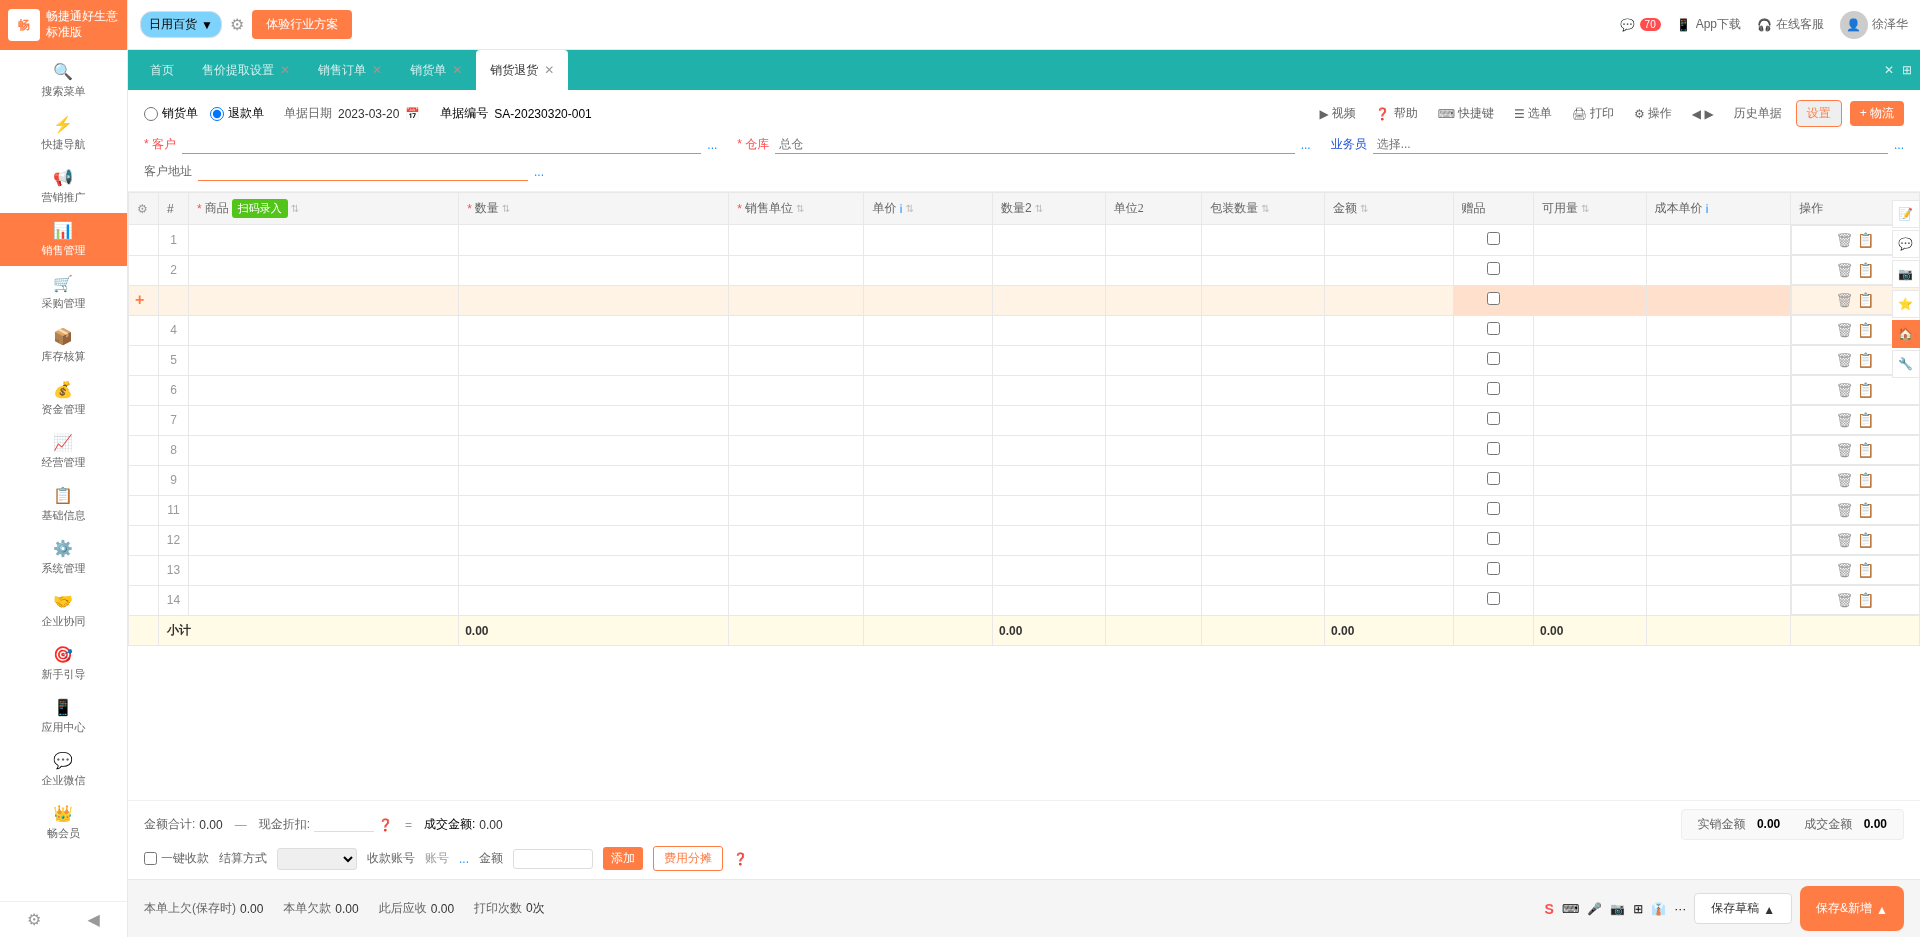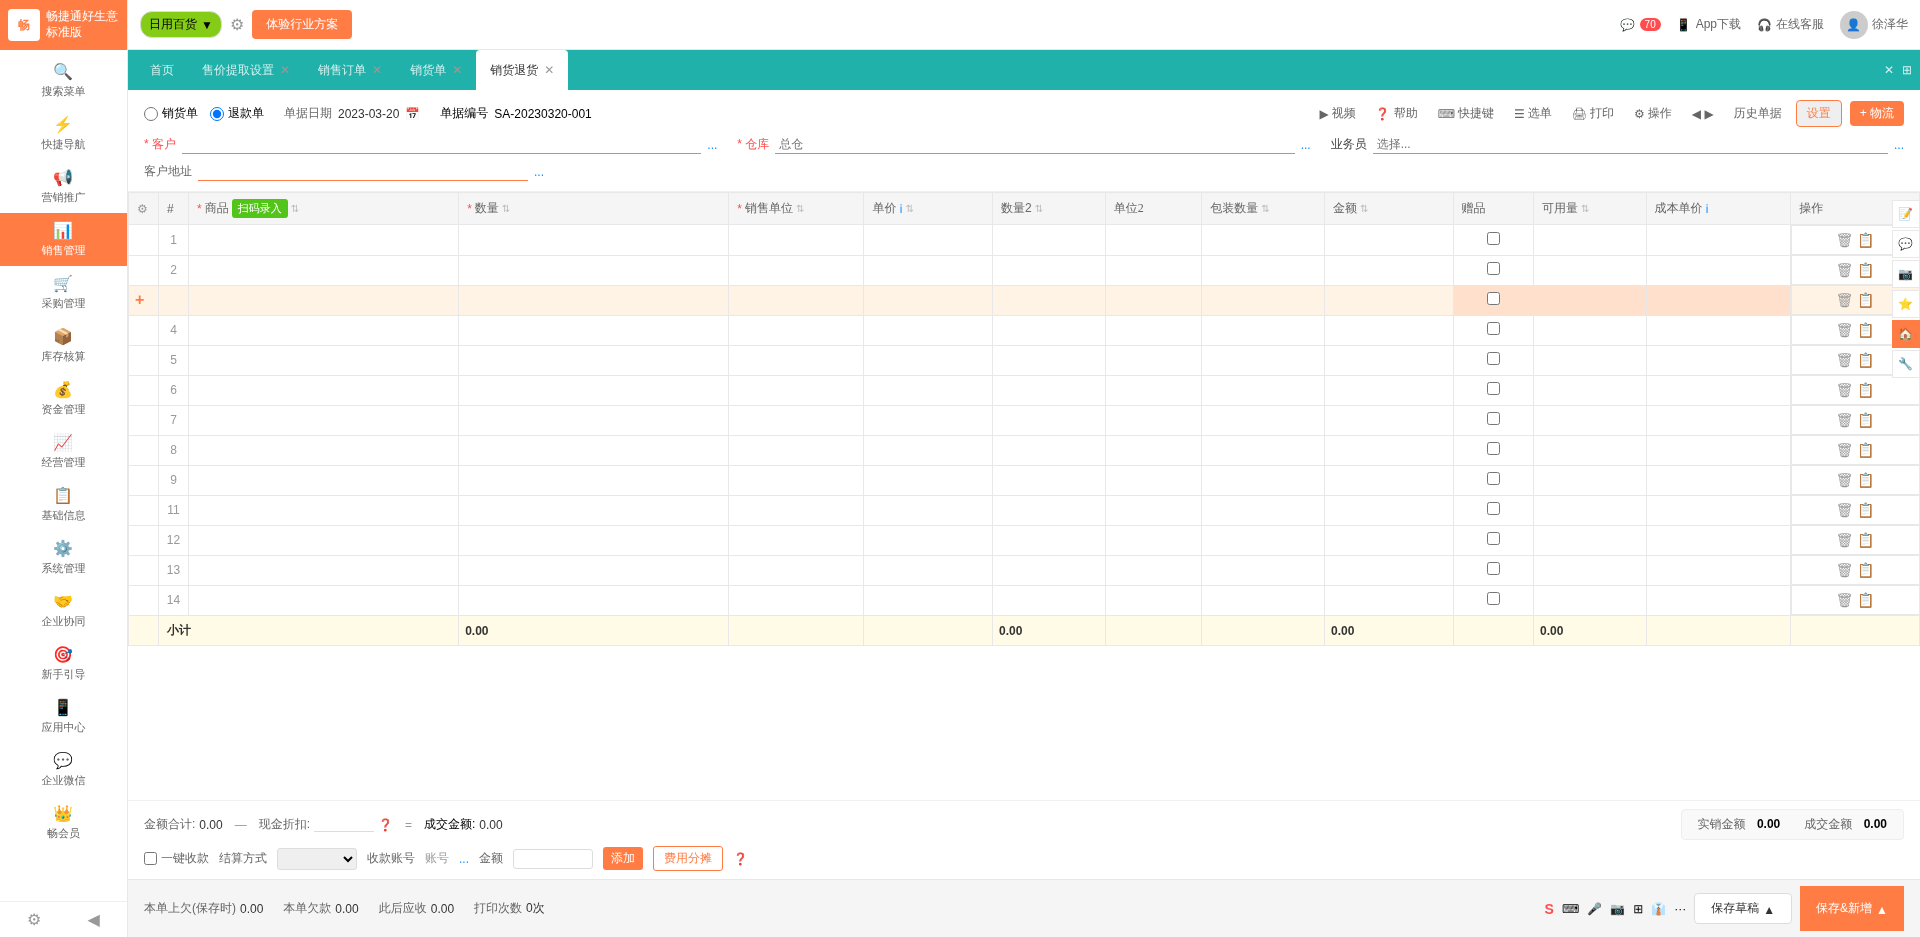--- a/index.html
+++ b/index.html
@@ -17,21 +17,21 @@
     .sidebar-item-label { font-size: 11px; text-align: center; }
     .sidebar-bottom { padding: 8px 4px; display: flex; justify-content: space-around; border-top: 1px solid #eee; }
     .sidebar-bottom-btn { color: #999; cursor: pointer; font-size: 16px; }
 
     
     .main { flex: 1; display: flex; flex-direction: column; overflow: hidden; }
 
     
     .topbar { height: 50px; background: #fff; display: flex; align-items: center; justify-content: space-between; padding: 0 12px; border-bottom: 1px solid #e8e8e8; flex-shrink: 0; }
     .topbar-left { display: flex; align-items: center; gap: 8px; }
-    .topbar-select { border: 1px solid #ddd; border-radius: 12px; padding: 4px 8px; font-size: 12px; background: #84cc16; cursor: pointer; display: flex; align-items: center; gap: 4px; }
+    .topbar-select { border: 1px solid #ddd; border-radius: 12px; padding: 4px 8px; font-size: 12px; background: #7dd3fc; cursor: pointer; display: flex; align-items: center; gap: 4px; }
     .topbar-gear { color: #999; cursor: pointer; font-size: 16px; }
     .topbar-btn { background: #ff7d45; color: #fff; border: none; border-radius: 4px; padding: 6px 14px; cursor: pointer; font-size: 12px; }
     .topbar-right { display: flex; align-items: center; gap: 16px; color: #666; }
     .topbar-right-item { display: flex; align-items: center; gap: 4px; cursor: pointer; }
     .badge { background: #ff4d4f; color: #fff; border-radius: 10px; padding: 1px 5px; font-size: 10px; }
     .user-avatar { width: 28px; height: 28px; border-radius: 50%; background: #ccc; display: flex; align-items: center; justify-content: center; color: #fff; font-size: 12px; }
 
     
     .tabbar { background: #20b2aa; display: flex; align-items: center; padding: 0 8px; flex-shrink: 0; height: 40px; }
     .tab { padding: 0 14px; height: 40px; display: flex; align-items: center; gap: 6px; cursor: pointer; color: rgba(255,255,255,0.8); font-size: 13px; position: relative; }
@@ -98,21 +98,21 @@
     .check-item { display: flex; align-items: center; gap: 4px; color: #666; }
     .input-sm { border: 1px solid #ddd; border-radius: 3px; padding: 2px 6px; width: 80px; }
     .add-tag { background: #ff7d45; color: #fff; border: none; border-radius: 3px; padding: 3px 8px; cursor: pointer; }
     .fee-btn { border: 1px solid #ff7d45; color: #ff7d45; background: #fff; border-radius: 3px; padding: 3px 10px; cursor: pointer; }
 
     
     .status-bar { background: #f5f5f5; padding: 6px 16px; border-top: 1px solid #e8e8e8; display: flex; align-items: center; gap: 20px; flex-shrink: 0; }
     .status-item { display: flex; align-items: center; gap: 4px; color: #666; }
     .status-value { color: #333; }
     .save-draft-btn { border: 1px solid #ddd; background: #fff; border-radius: 4px; padding: 6px 16px; cursor: pointer; color: #333; display: flex; align-items: flex-end; gap: 4px; }
-    .save-new-btn { background: #ff7d45; color: #fff; border: none; border-radius: 0; padding: 14px 16px; cursor: pointer; display: flex; align-items: flex-end; gap: 4px; }
+    .save-new-btn { background: #ff7d45; color: #fff; border: none; border-radius: 8px; padding: 14px 16px; cursor: pointer; display: flex; align-items: flex-end; gap: 4px; }
   </style>
 </head>
 <body>
 
 <div class="sidebar">
   <div class="sidebar-logo">
     <div class="sidebar-logo-icon">
       <span>畅</span>
     </div>
     <div class="sidebar-logo-text">
@@ -288,21 +288,21 @@
           <span class="form-field-label">* 客户</span>
           <input type="text" class="form-field-input" style="">
           <span class="form-field-dots">...</span>
         </div>
         <div class="form-field">
           <span class="form-field-label">* 仓库</span>
           <input type="text" class="form-field-input" placeholder="总仓" style="">
           <span class="form-field-dots">...</span>
         </div>
         <div class="form-field">
-          <span style="color:#404040;">业务员</span>
+          <span style="color:#1d4ed8;">业务员</span>
           <input type="text" class="form-field-input" placeholder="选择..." style="">
           <span class="form-field-dots">...</span>
         </div>
       </div>
 
       <div class="form-header-row3">
         <div class="form-field" style="max-width:400px;">
           <span style="color:#666;">客户地址</span>
           <input type="text" class="form-field-input" style="">
           <span class="form-field-dots">...</span>

